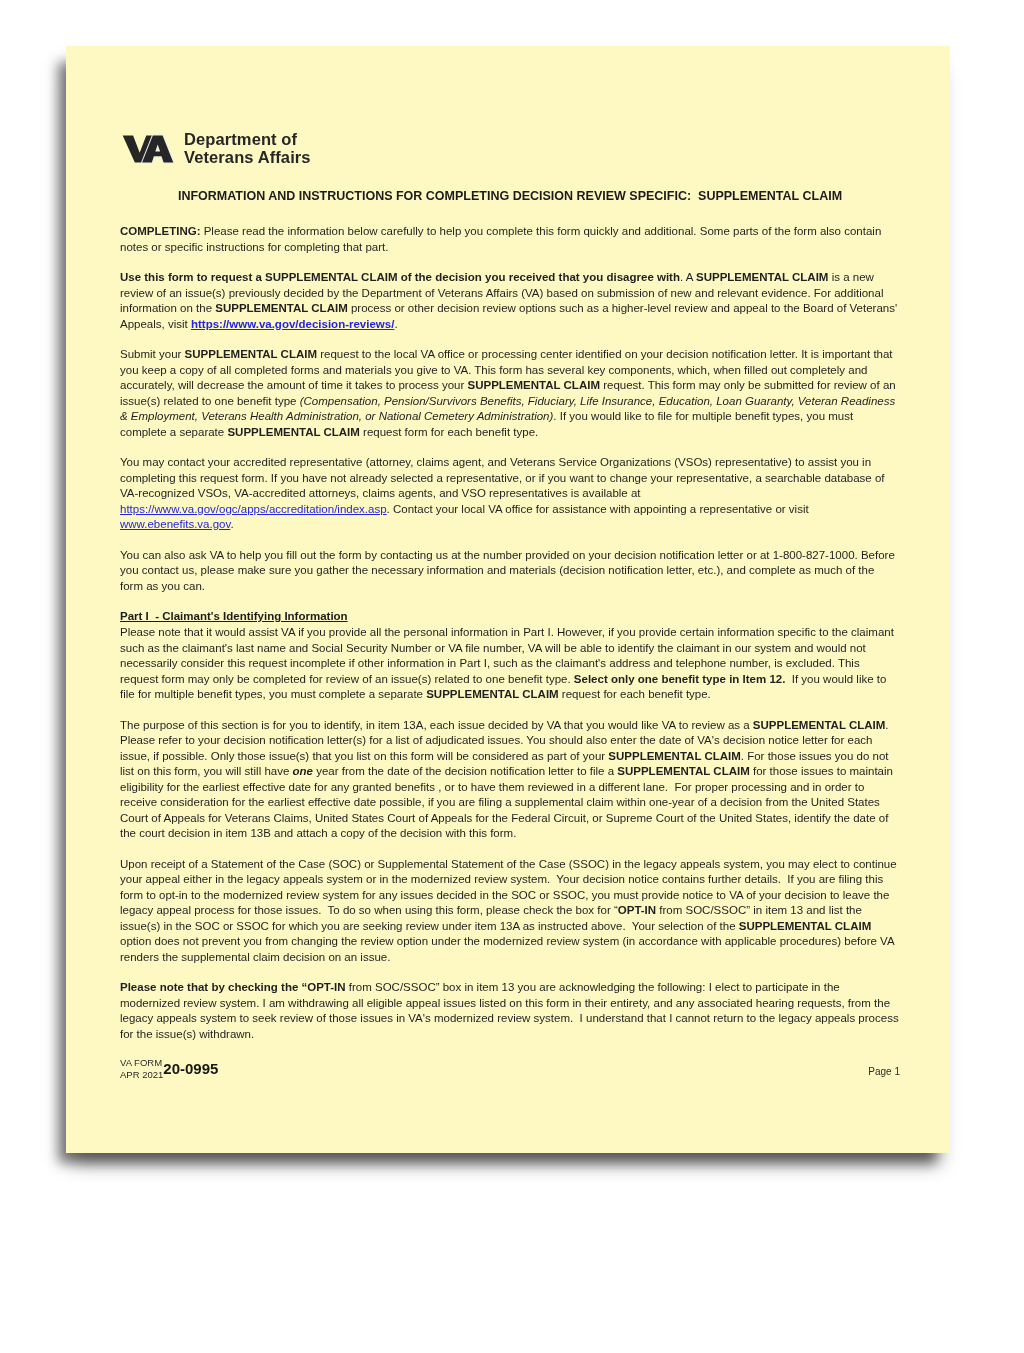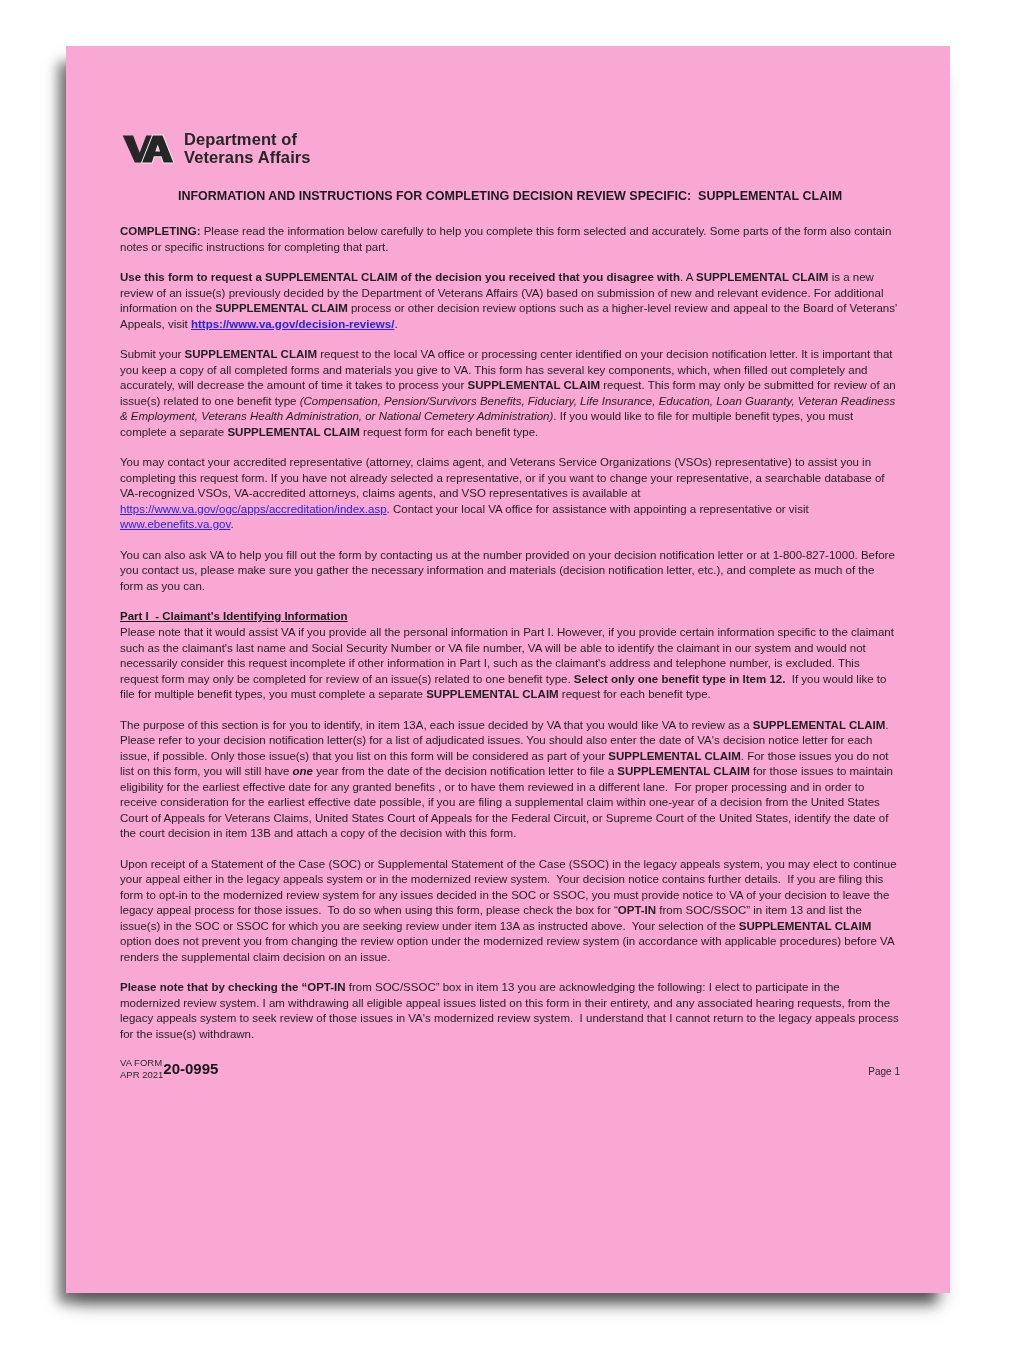--- a/index.html
+++ b/index.html
@@ -13,22 +13,22 @@
     width: 1024px;
     height: 1353px;
     background: #ffffff;
     overflow: hidden;
   }
   .page {
     position: absolute;
     left: 66px;
     top: 46px;
     width: 884px;
-    height: 1247px;
-    background: #f9a8d4;
+    height: 1107px;
+    background: #fef9c3;
     box-shadow: -11px 13px 12px -3px rgba(0,0,0,0.50),
                 -2px 18px 18px -8px rgba(0,0,0,0.35);
     box-sizing: border-box;
     padding: 82px 50px 10px 54px;
     color: #1c1c1c;
   }
   .logo-row {
     display: flex;
     align-items: center;
     gap: 10px;
@@ -125,21 +125,21 @@
         <path fill="#262626" stroke="#ececec" stroke-width="6" paint-order="stroke" fill-rule="evenodd" d="M58,88 L89,10 L117,10 L148,88 L120,88 L114,70 L92,70 L86,88 Z M96,56 L103,36 L110,56 Z"></path>
       </svg>
       <div class="logo-text">
         <div>Department of</div>
         <div>Veterans Affairs</div>
       </div>
     </div>
 
     <div class="doc-title">INFORMATION AND INSTRUCTIONS FOR COMPLETING DECISION REVIEW SPECIFIC:  SUPPLEMENTAL CLAIM</div>
 
-    <p class="para"><span class="run-b">COMPLETING: </span><span class="run-r">Please read the information below carefully to help you complete this form selected and accurately. Some parts of the form also contain notes or specific instructions for completing that part.</span></p>
+    <p class="para"><span class="run-b">COMPLETING: </span><span class="run-r">Please read the information below carefully to help you complete this form quickly and additional. Some parts of the form also contain notes or specific instructions for completing that part.</span></p>
     <p class="para"><span class="run-b">Use this form to request a SUPPLEMENTAL CLAIM of the decision you received that you disagree with</span><span class="run-r">. A </span><span class="run-b">SUPPLEMENTAL CLAIM</span><span class="run-r"> is a new review of an issue(s) previously decided by the Department of Veterans Affairs (VA) based on submission of new and relevant evidence. For additional information on the </span><span class="run-b">SUPPLEMENTAL CLAIM</span><span class="run-r"> process or other decision review options such as a higher-level review and appeal to the Board of Veterans' Appeals, visit </span><a class="run-lb">https://www.va.gov/decision-reviews/</a><span class="run-r">.</span></p>
     <p class="para"><span class="run-r">Submit your </span><span class="run-b">SUPPLEMENTAL CLAIM</span><span class="run-r"> request to the local VA office or processing center identified on your decision notification letter. It is important that you keep a copy of all completed forms and materials you give to VA. This form has several key components, which, when filled out completely and accurately, will decrease the amount of time it takes to process your </span><span class="run-b">SUPPLEMENTAL CLAIM</span><span class="run-r"> request. This form may only be submitted for review of an issue(s) related to one benefit type </span><span class="run-i">(Compensation, Pension/Survivors Benefits, Fiduciary, Life Insurance, Education, Loan Guaranty, Veteran Readiness &amp; Employment, Veterans Health Administration, or National Cemetery Administration)</span><span class="run-r">. If you would like to file for multiple benefit types, you must complete a separate </span><span class="run-b">SUPPLEMENTAL CLAIM</span><span class="run-r"> request form for each benefit type.</span></p>
     <p class="para"><span class="run-r">You may contact your accredited representative (attorney, claims agent, and Veterans Service Organizations (VSOs) representative) to assist you in completing this request form. If you have not already selected a representative, or if you want to change your representative, a searchable database of VA-recognized VSOs, VA-accredited attorneys, claims agents, and VSO representatives is available at </span><a class="run-l">https://www.va.gov/ogc/apps/accreditation/index.asp</a><span class="run-r">. Contact your local VA office for assistance with appointing a representative or visit </span><a class="run-l">www.ebenefits.va.gov</a><span class="run-r">.</span></p>
     <p class="para"><span class="run-r">You can also ask VA to help you fill out the form by contacting us at the number provided on your decision notification letter or at 1-800-827-1000. Before you contact us, please make sure you gather the necessary information and materials (decision notification letter, etc.), and complete as much of the form as you can.</span></p>
 
 
     <div class="section-heading">Part I  - Claimant's Identifying Information</div>
     <p class="para"><span class="run-r">Please note that it would assist VA if you provide all the personal information in Part I. However, if you provide certain information specific to the claimant such as the claimant's last name and Social Security Number or VA file number, VA will be able to identify the claimant in our system and would not necessarily consider this request incomplete if other information in Part I, such as the claimant's address and telephone number, is excluded. This request form may only be completed for review of an issue(s) related to one benefit type. </span><span class="run-b">Select only one benefit type in Item 12.</span><span class="run-r">  If you would like to file for multiple benefit types, you must complete a separate </span><span class="run-b">SUPPLEMENTAL CLAIM</span><span class="run-r"> request for each benefit type.</span></p>
 
     <p class="para"><span class="run-r">The purpose of this section is for you to identify, in item 13A, each issue decided by VA that you would like VA to review as a </span><span class="run-b">SUPPLEMENTAL CLAIM</span><span class="run-r">. Please refer to your decision notification letter(s) for a list of adjudicated issues. You should also enter the date of VA's decision notice letter for each issue, if possible. Only those issue(s) that you list on this form will be considered as part of your </span><span class="run-b">SUPPLEMENTAL CLAIM</span><span class="run-r">. For those issues you do not list on this form, you will still have </span><span class="run-bi">one</span><span class="run-r"> year from the date of the decision notification letter to file a </span><span class="run-b">SUPPLEMENTAL CLAIM</span><span class="run-r"> for those issues to maintain eligibility for the earliest effective date for any granted benefits , or to have them reviewed in a different lane.  For proper processing and in order to receive consideration for the earliest effective date possible, if you are filing a supplemental claim within one-year of a decision from the United States Court of Appeals for Veterans Claims, United States Court of Appeals for the Federal Circuit, or Supreme Court of the United States, identify the date of the court decision in item 13B and attach a copy of the decision with this form.</span></p>

